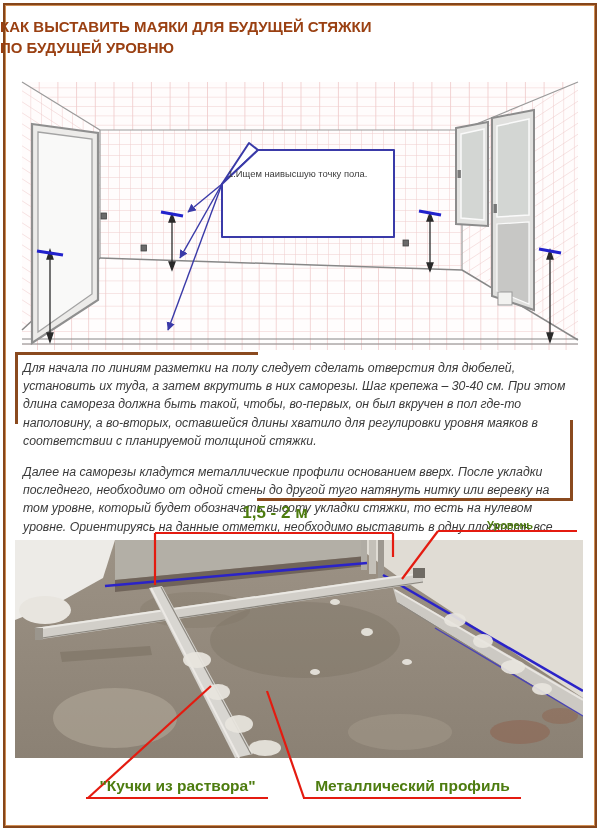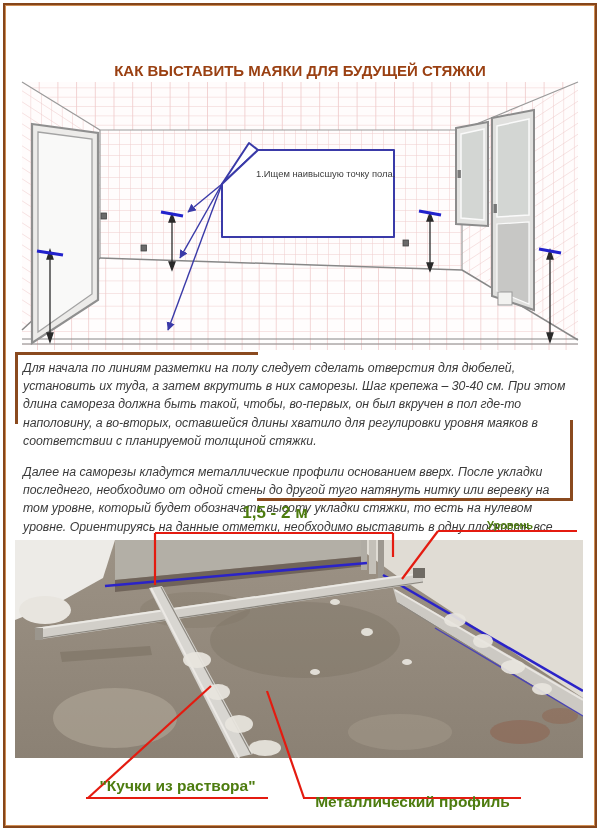--- a/index.html
+++ b/index.html
@@ -1,34 +1,34 @@
 <!DOCTYPE html>
 <html><head>
 <meta charset="utf-8">
 <style>
   html,body{margin:0;padding:0;background:#ffffff;}
   .page{position:relative;width:600px;height:831px;background:#fff;overflow:hidden;
         font-family:"Liberation Sans",sans-serif;}
   .abs{position:absolute;}
   .frame{inset:3px;border:2px solid #85451a;box-shadow:inset 0 0 0 1px #cf8e55;pointer-events:none;}
-  .title{top:16px;left:0;width:100%;text-align:center;font-weight:bold;font-size:15px;
-         line-height:21px;color:#9a4012;margin-top:44px;}
-  .callout-text{left:208px;top:90px;width:158px;font-size:9.4px;line-height:12px;color:#3c3c3c;margin-left:28px;}
+  .title{top:16px;left:0;width:100%;font-weight:bold;font-size:15px;
+         line-height:21px;color:#9a4012;}
+  .callout-text{left:208px;top:90px;width:158px;font-size:9.4px;line-height:12px;color:#3c3c3c;}
   .callout-text .step{margin:0 0 10px 0;}
   .instr{left:15px;top:350px;width:570px;}
   .instr p{margin:0;padding:0 8px 0 8px;font-style:italic;font-size:12.3px;line-height:18.2px;
            color:#3a3a3a;text-align:left;}
   .instr p.p1{padding-top:9px;}
   .instr p.p2{padding-top:13px;}
   .bline{background:#8a4a1f;}
   .redlbl{color:#4d7c0f;font-weight:bold;text-align:center;white-space:nowrap;}
   .dim{left:190px;top:503px;width:170px;font-size:17px;}
   .lvl{left:443px;top:519px;width:134px;font-size:11px;}
   .mortar{left:85px;top:777px;width:185px;font-size:15.5px;}
-  .profile{left:300px;top:777px;width:225px;font-size:15.5px;margin-top:16px;}
+  .profile{left:300px;top:777px;width:225px;font-size:15.5px;}
 </style>
 </head>
 <body>
 
 <div class="page">
   <div class="abs frame"></div>
 
   <div class="abs title">
     <div>КАК ВЫСТАВИТЬ МАЯКИ ДЛЯ БУДУЩЕЙ СТЯЖКИ</div>
     <div>ПО БУДУЩЕЙ УРОВНЮ</div>

